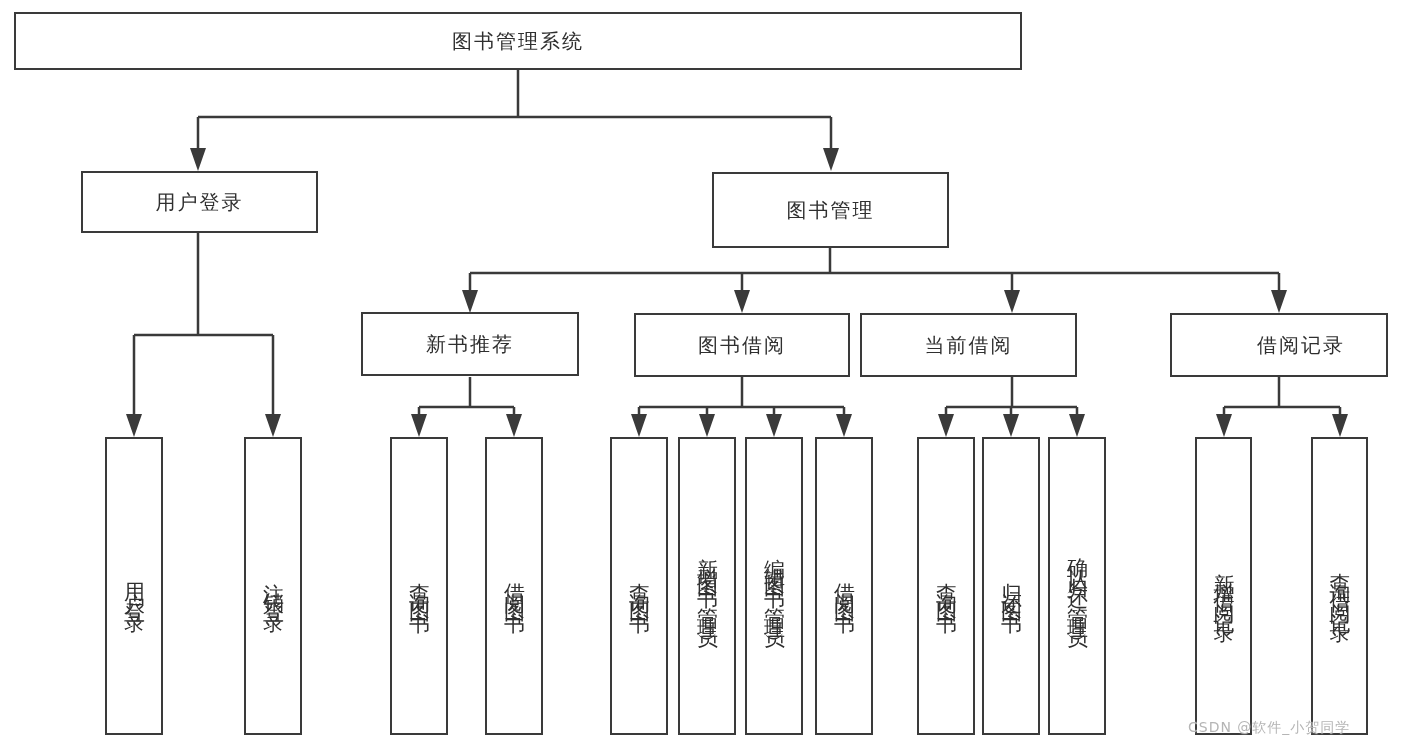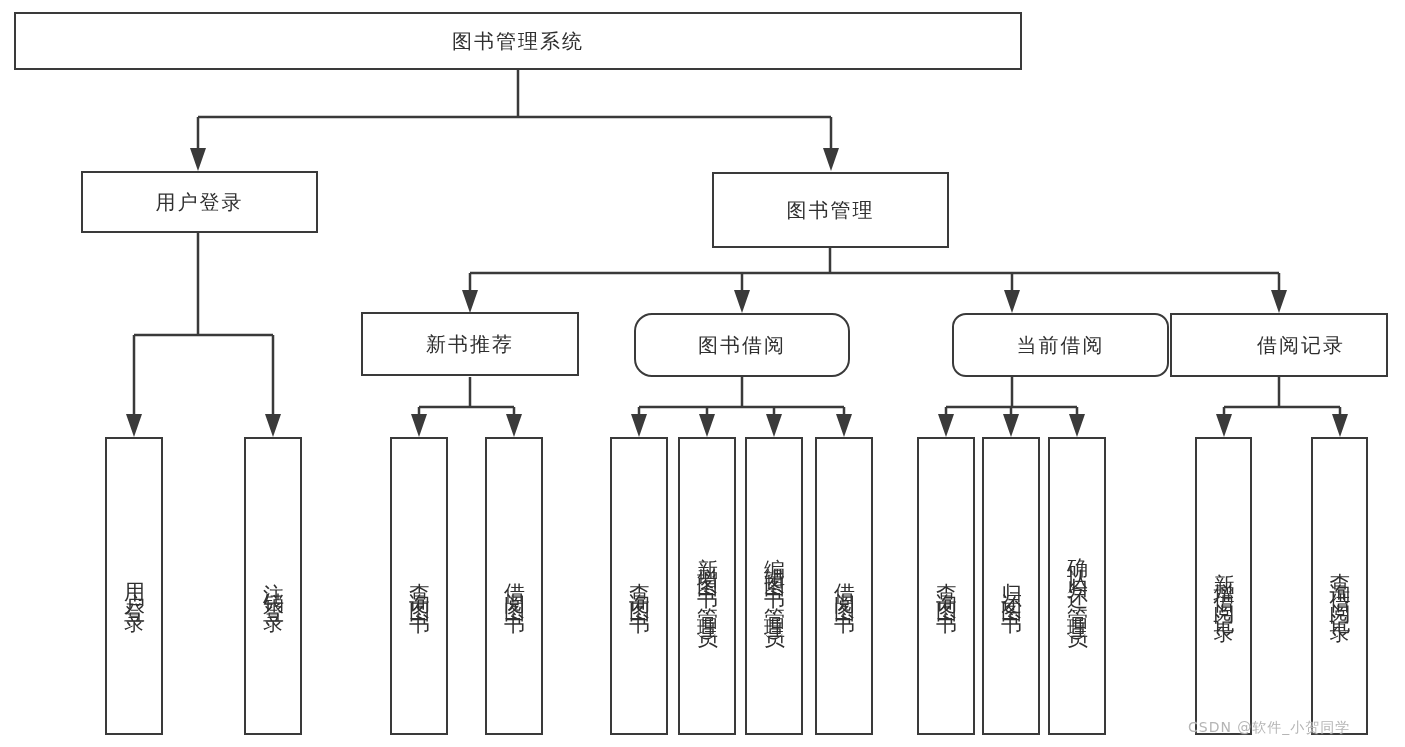--- a/index.html
+++ b/index.html
@@ -48,22 +48,22 @@
     font-size:21px;
     letter-spacing:10px;
     line-height:1;
     white-space:normal;
   }
   
   .n-root{left:14px;  top:12px;  width:1008px; height:58px;}
   .n-l2a {left:81px;  top:171px; width:237px;  height:62px;}
   .n-l2b {left:712px; top:172px; width:237px;  height:76px;}
   .n-l3a {left:361px; top:312px; width:218px;  height:64px;}
-  .n-l3b {left:634px; top:313px; width:216px;  height:64px;border-radius:18px;}
-  .n-l3c {left:952px; top:313px; width:217px;  height:64px;border-radius:14px;}
+  .n-l3b {left:634px; top:313px; width:216px;  height:64px;}
+  .n-l3c {left:860px; top:313px; width:217px;  height:64px;}
   .n-l3d {left:1170px;top:313px; width:218px;  height:64px;padding-left:44px;}
   .leaf  {top:437px;  width:58px; height:298px;}
   .n-a1{left:105px;} .n-a2{left:244px;}
   .n-b1{left:390px;} .n-b2{left:485px;}
   .n-c1{left:610px;} .n-c2{left:678px;} .n-c3{left:745px;} .n-c4{left:815px;}
   .n-d1{left:917px;} .n-d2{left:982px;} .n-d3{left:1048px;}
   .n-e1{left:1195px;width:57px;} .n-e2{left:1311px;width:57px;}
   .watermark{
     position:absolute;
     left:1188px;

